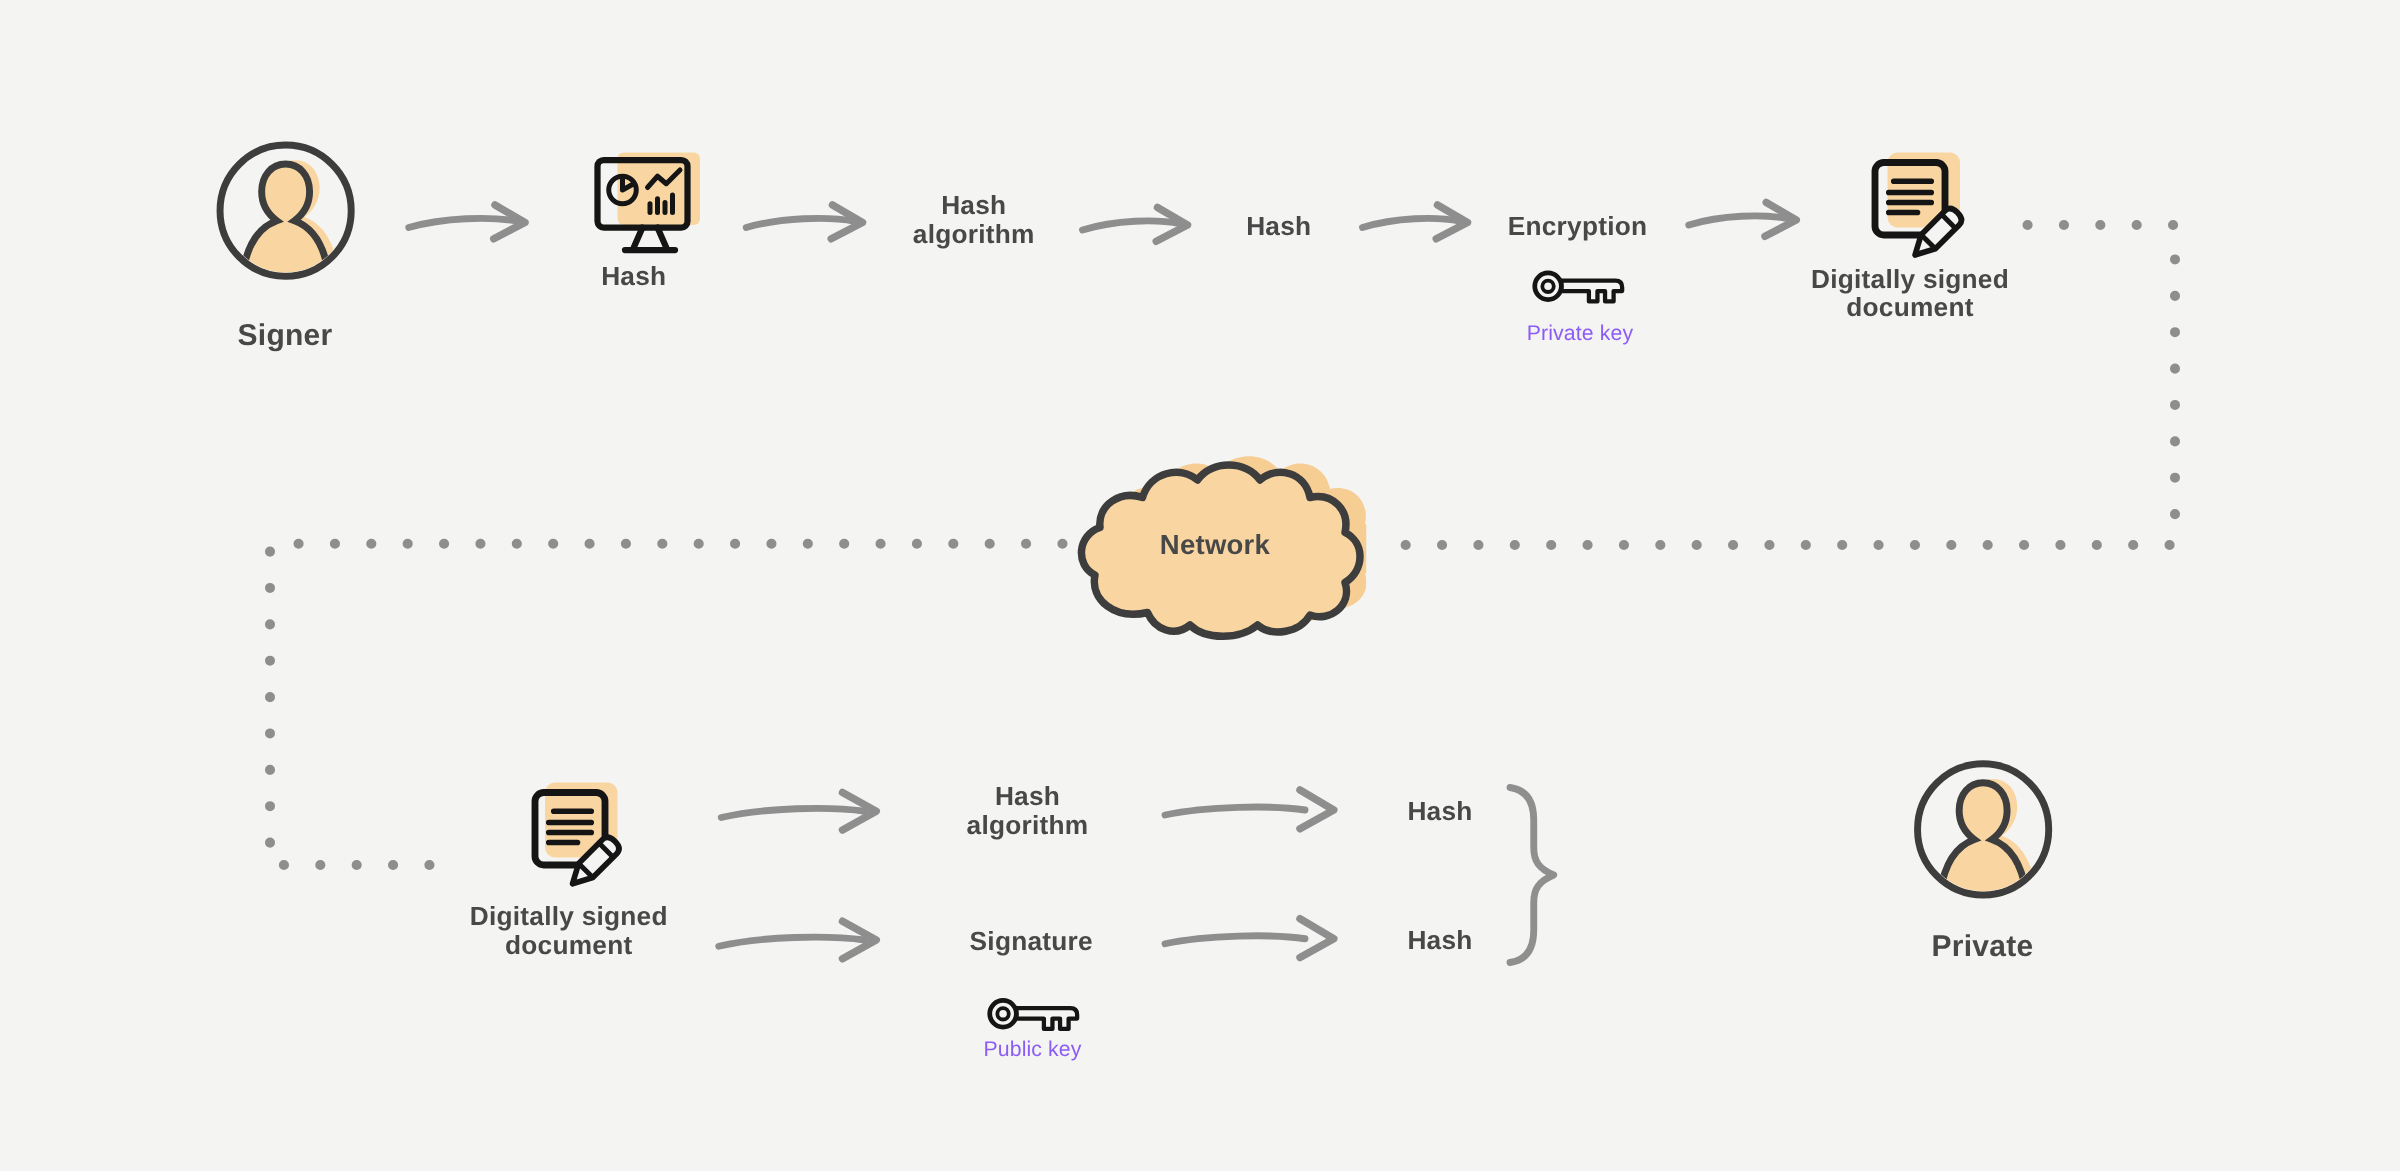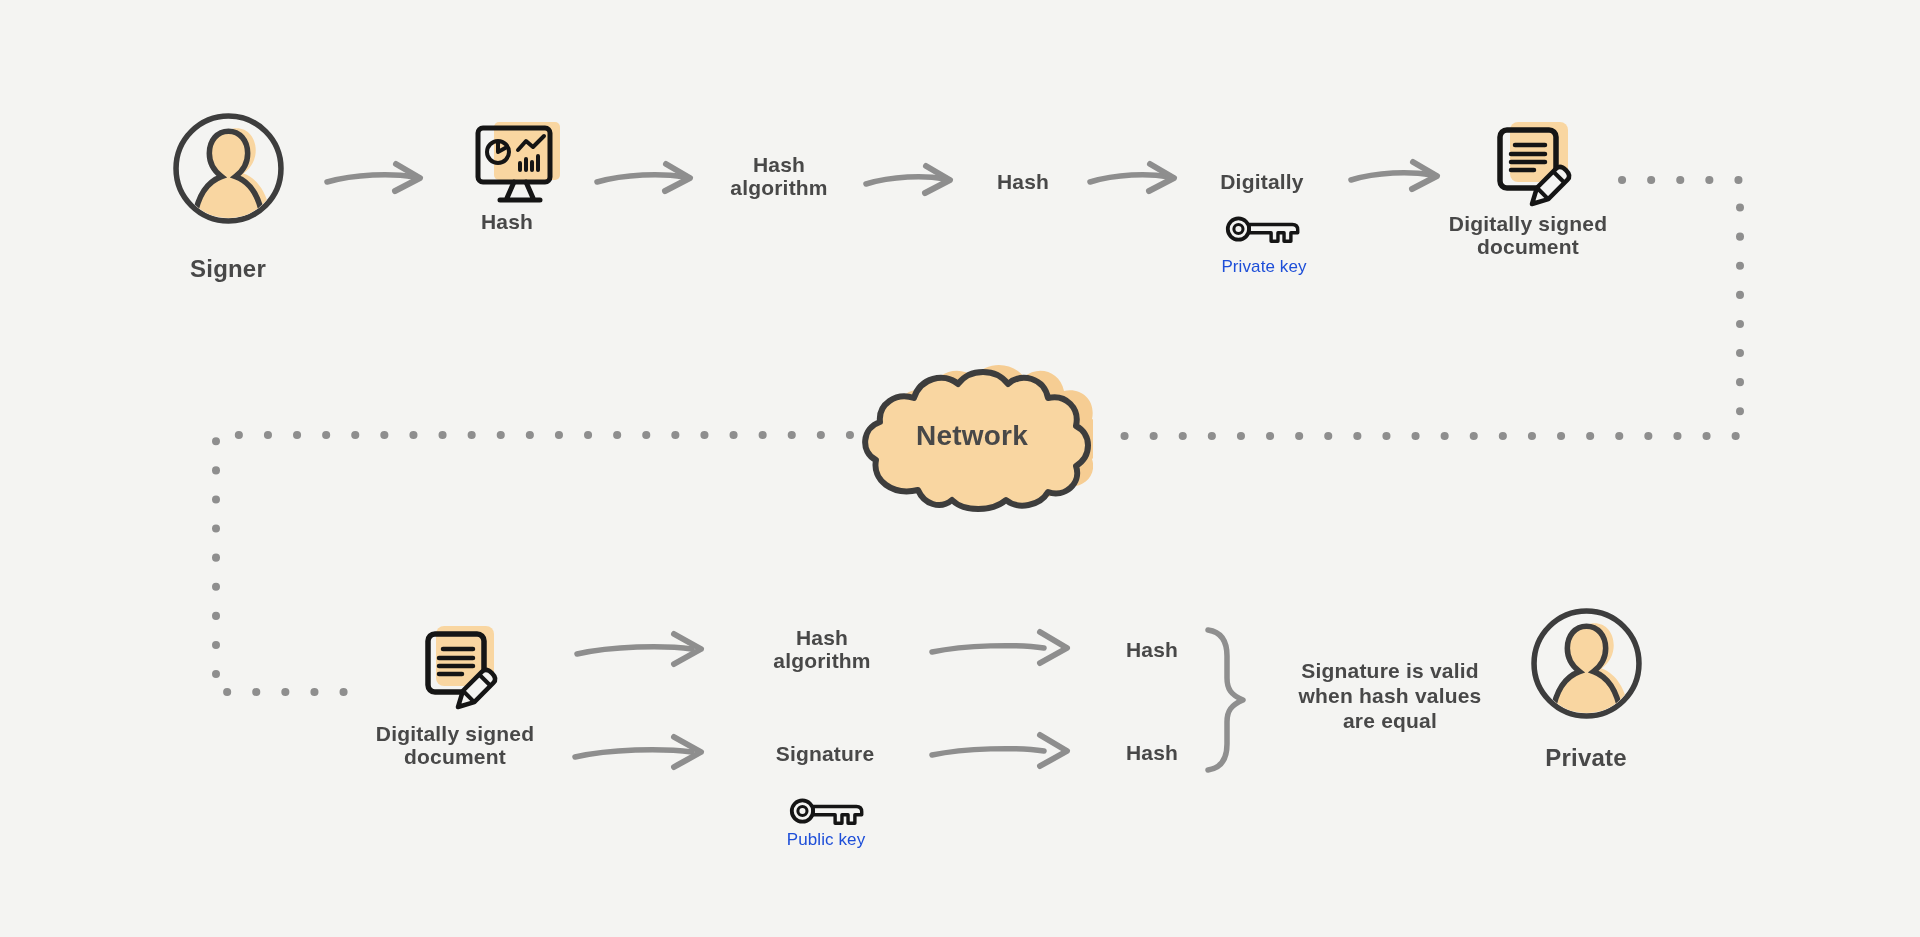--- a/index.html
+++ b/index.html
@@ -17,21 +17,21 @@
     transform:translateX(-50%);
     text-align:center;
     font-weight:700;
     color:#484848;
     font-size:21px;
     line-height:23px;
     letter-spacing:.2px;
     white-space:pre-line;
   }
   .lbl-big{font-size:24px;line-height:26px;}
-  .lbl-small{font-weight:400;font-size:17px;line-height:19px;color:#1d4ed8;letter-spacing:.1px;}
+  .lbl-small{font-weight:400;font-size:17px;line-height:19px;color:#8b5cf6;letter-spacing:.1px;}
   .lbl-wrap{white-space:normal;text-align:center;}
   .w120{width:120px;}
   .w175{width:175px;}
   .w190{width:190px;}
   svg{display:block;}
 </style>
 </head>
 <body>
 
 <div class="canvas">
@@ -90,21 +90,21 @@
       <g id="cloudPath">
         <path transform="translate(16,-7)" fill="#f6cd93" stroke="none" d="M70,128 C44,134 24,118 28,98 C12,90 14,66 32,60 C30,42 48,30 66,36 C72,16 96,10 110,22
              C122,6 148,6 160,22 C174,10 196,16 200,36 C218,32 232,46 228,64 C244,72 244,94 228,104
              C234,122 216,136 200,130 C192,144 170,148 158,138 C144,150 116,150 104,138 C92,148 76,142 70,128 Z"></path>
         <path fill="#f9d6a1" stroke="#3d3d3d" stroke-width="6" stroke-linejoin="round" d="M70,128 C44,134 24,118 28,98 C12,90 14,66 32,60 C30,42 48,30 66,36 C72,16 96,10 110,22
              C122,6 148,6 160,22 C174,10 196,16 200,36 C218,32 232,46 228,64 C244,72 244,94 228,104
              C234,122 216,136 200,130 C192,144 170,148 158,138 C144,150 116,150 104,138 C92,148 76,142 70,128 Z"></path>
       </g>
     </svg>
   </div>
-  <div class="lbl" style="left:972px;top:424px;font-size:28px;">Network</div>
+  <div class="lbl" style="left:972px;top:424px;font-size:22px;">Network</div>
 
   <div class="node" style="left:172px;top:112px;">
     <svg width="113" height="113" viewBox="0 0 112 112">
       <defs>
           <clipPath id="clipSigner">
             <circle cx="56" cy="56" r="49"></circle>
           </clipPath>
         </defs>
       <circle cx="56" cy="56" r="52" fill="none" stroke="#3d3d3d" stroke-width="5.5"></circle>
       <g clip-path="url(#clipSigner)">
@@ -125,21 +125,21 @@
         <path d="M44,30 L52,21 L59,27 L70,16" stroke-width="4"></path>
         <path d="M46,50 V43 M52,50 V39 M58,50 V42 M64,50 V36" stroke-width="4"></path>
         <path d="M40,62 L33,78 M52,62 L59,78 M26,80 H66" stroke-width="5"></path>
       </g>
     </svg>
   </div>
   <div class="lbl" style="left:507px;top:210px;">Hash</div>
 
   <div class="lbl lbl-wrap w120" style="left:779px;top:153px;">Hash algorithm</div>
   <div class="lbl" style="left:1023px;top:170px;">Hash</div>
-  <div class="lbl" style="left:1262px;top:170px;">Digitally</div>
+  <div class="lbl" style="left:1262px;top:170px;">Encryption</div>
 
   <div class="node" style="left:1224px;top:206px;">
     <svg width="76" height="43" viewBox="0 0 100 56">
       <g fill="none" stroke="#151515" stroke-linecap="round" stroke-linejoin="round">
         <circle cx="19" cy="30" r="14" stroke-width="5"></circle>
         <circle cx="19" cy="30" r="6" stroke-width="4"></circle>
         <path stroke-width="4.5" d="M33,24 H90 Q97,24 97,31 V35 H88 V46 H79 V35 H71 V46 H62 V35 H33 Z"></path>
       </g>
     </svg>
   </div>
@@ -184,21 +184,20 @@
     <svg width="76" height="43" viewBox="0 0 100 56">
       <g fill="none" stroke="#151515" stroke-linecap="round" stroke-linejoin="round">
         <circle cx="19" cy="30" r="14" stroke-width="5"></circle>
         <circle cx="19" cy="30" r="6" stroke-width="4"></circle>
         <path stroke-width="4.5" d="M33,24 H90 Q97,24 97,31 V35 H88 V46 H79 V35 H71 V46 H62 V35 H33 Z"></path>
       </g>
     </svg>
   </div>
   <div class="lbl lbl-small" style="left:826px;top:830px;">Public key</div>
 
-  <div class="lbl lbl-wrap w190" style="left:1390px;top:658px;line-height:25px;">Signature is valid when hash values are equal</div>
 
   <div class="node" style="left:1530px;top:607px;">
     <svg width="113" height="113" viewBox="0 0 112 112">
       <defs>
           <clipPath id="clipVerifier">
             <circle cx="56" cy="56" r="49"></circle>
           </clipPath>
         </defs>
       <circle cx="56" cy="56" r="52" fill="none" stroke="#3d3d3d" stroke-width="5.5"></circle>
       <g clip-path="url(#clipVerifier)">

